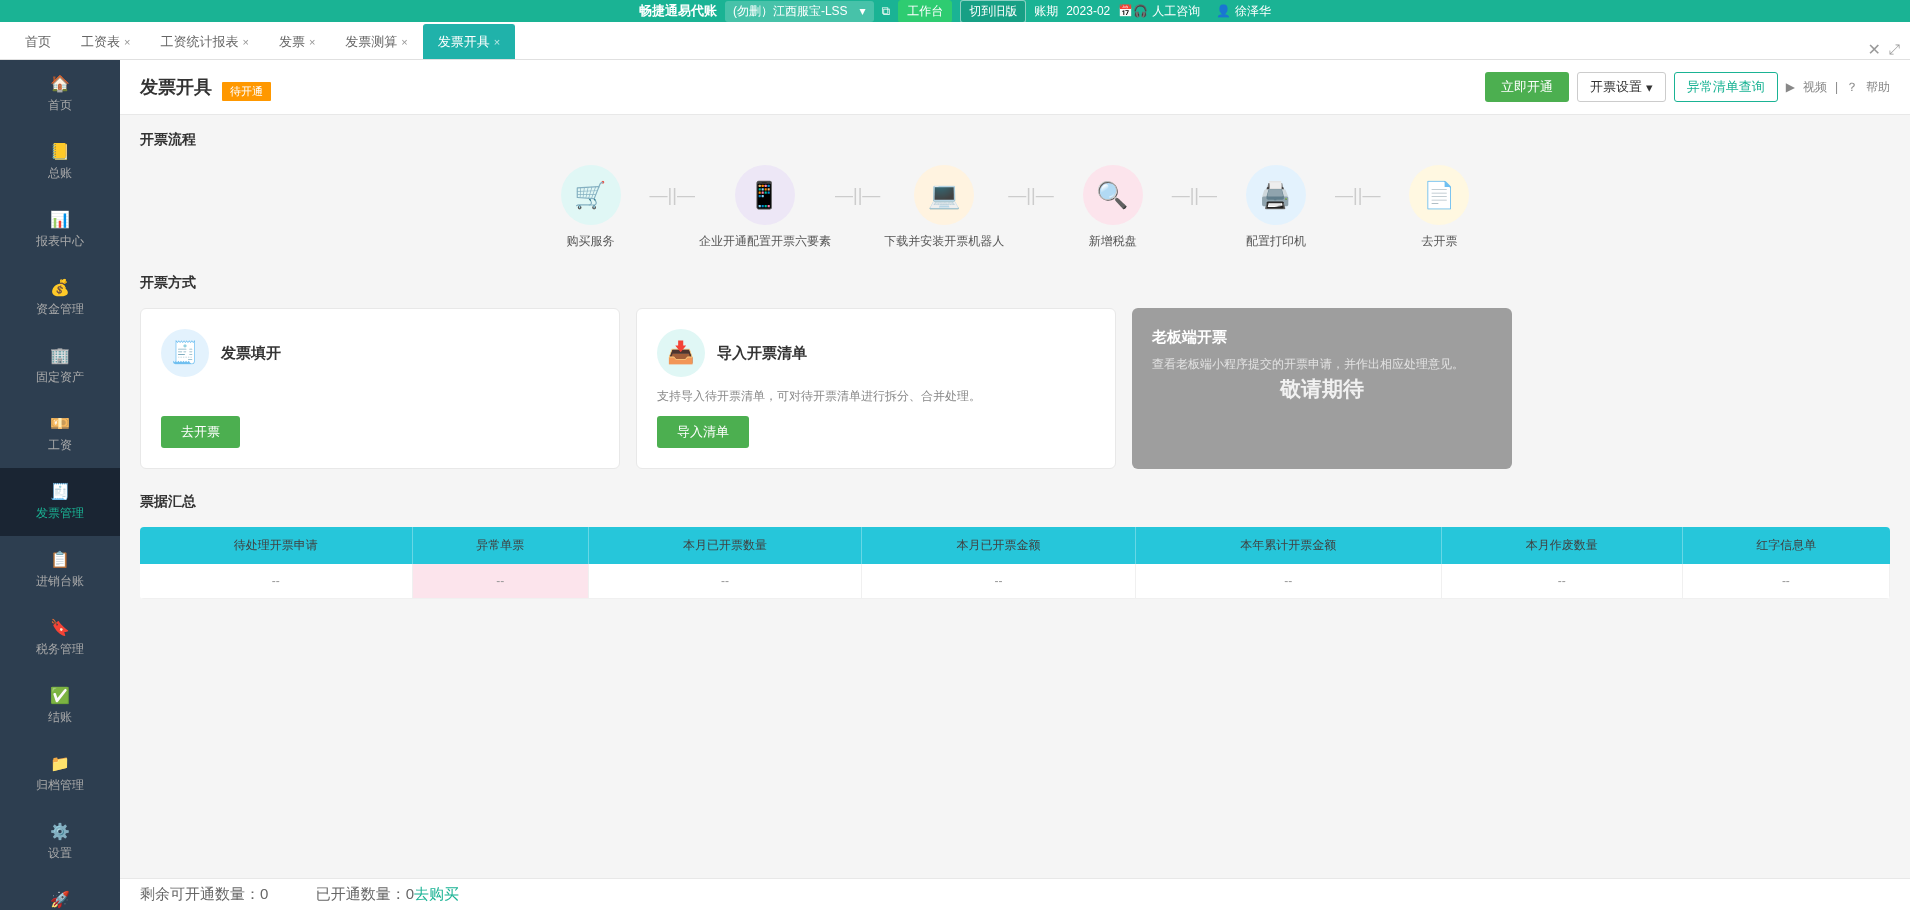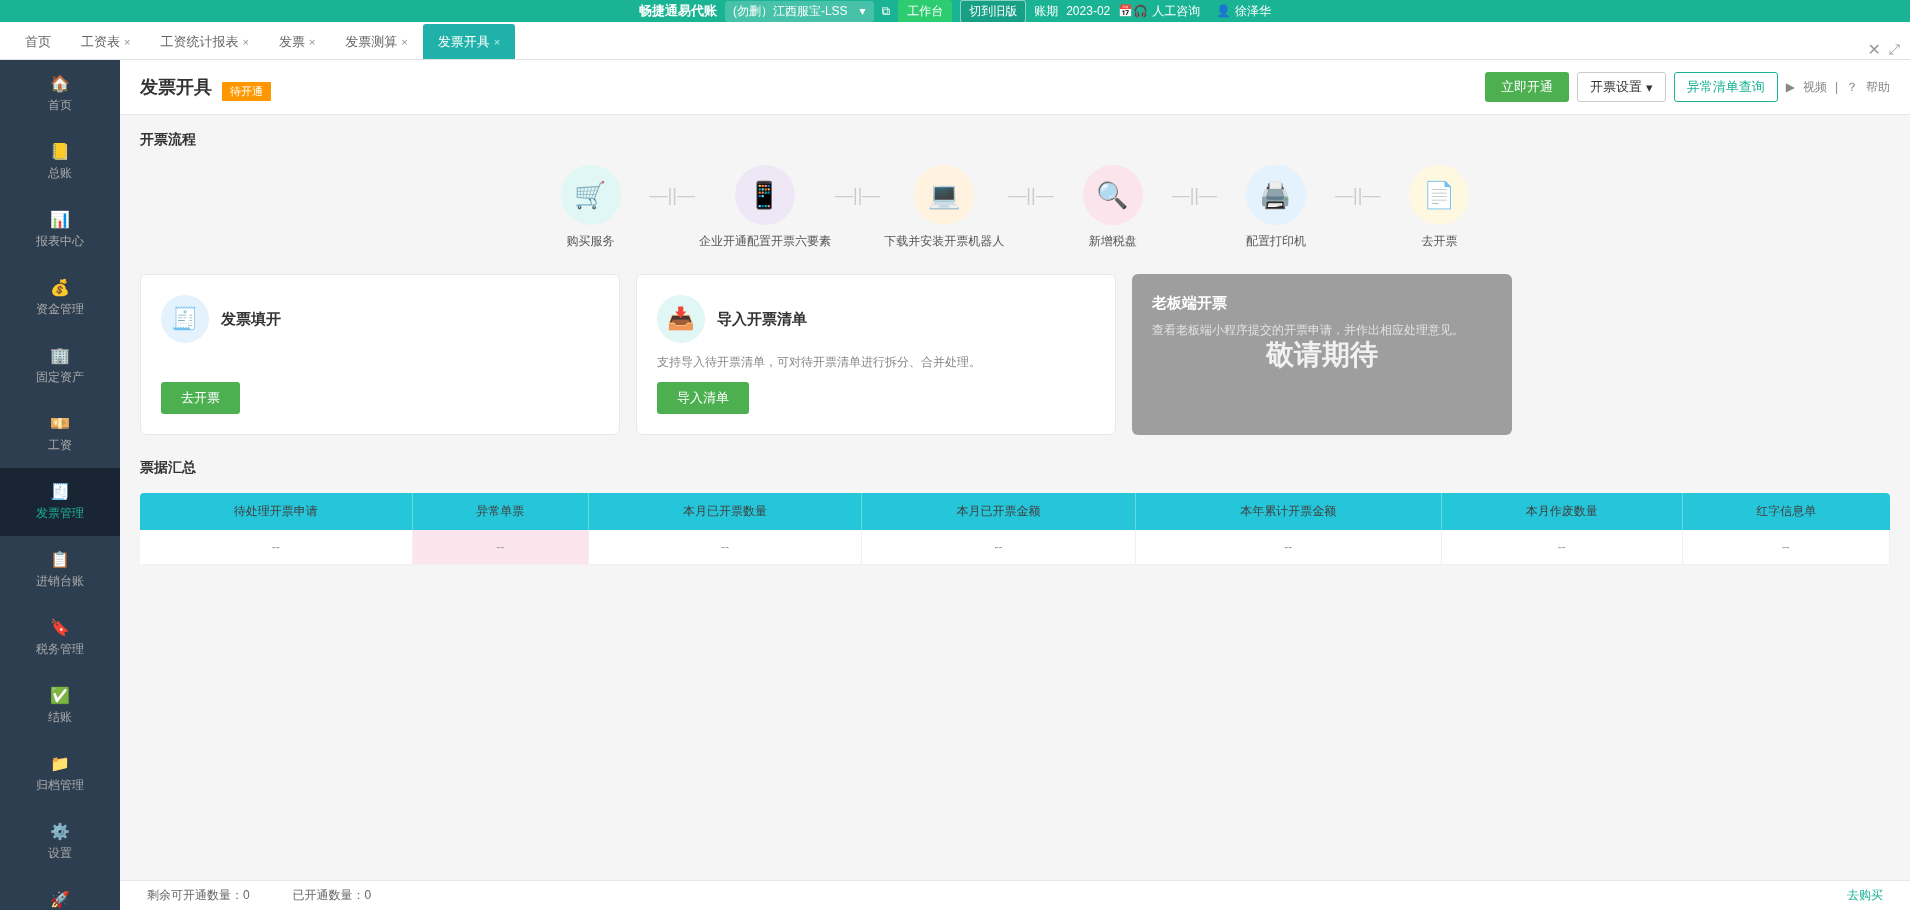--- a/index.html
+++ b/index.html
@@ -65,35 +65,35 @@
 
     
     .methods-row { display: flex; gap: 16px; margin-bottom: 24px; }
     .method-card { flex: 1; background: #fff; border: 1px solid #e8e8e8; border-radius: 6px; padding: 20px; display: flex; flex-direction: column; gap: 10px; max-width: 480px; }
     .method-header { display: flex; align-items: center; gap: 12px; }
     .method-icon-wrap { width: 48px; height: 48px; border-radius: 50%; background: #e3f2fd; display: flex; align-items: center; justify-content: center; font-size: 22px; }
     .method-title { font-size: 15px; font-weight: bold; color: #333; }
     .method-desc { font-size: 12px; color: #888; line-height: 1.6; }
     .method-btn { background: #4caf50; color: #fff; border: none; border-radius: 3px; padding: 7px 20px; cursor: pointer; font-size: 13px; width: fit-content; margin-top: auto; }
     .method-card-gray { flex: 0 0 380px; background: #9e9e9e; border-radius: 6px; padding: 20px; display: flex; flex-direction: column; position: relative; overflow: hidden; }
-    .method-card-gray .overlay-text { position: absolute; inset: 0; display: flex; align-items: center; justify-content: center; font-size: 28px; font-weight: bold; color: rgba(255,255,255,0.85); }
+    .method-card-gray .overlay-text { position: absolute; inset: 0; display: flex; align-items: center; justify-content: center; font-size: 21px; font-weight: bold; color: rgba(255,255,255,0.85); }
     .method-card-gray-title { color: #fff; font-size: 15px; font-weight: bold; margin-bottom: 8px; }
     .method-card-gray-desc { color: rgba(255,255,255,0.7); font-size: 12px; line-height: 1.6; }
 
     
     .summary-table { width: 100%; border-collapse: collapse; background: #fff; border-radius: 4px; overflow: hidden; }
     .summary-table thead tr { background: #26c6da; }
     .summary-table thead th { color: #404040; padding: 10px 8px; font-size: 12px; font-weight: normal; text-align: center; border-right: 1px solid rgba(255,255,255,0.3); }
     .summary-table thead th:last-child { border-right: none; }
     .summary-table tbody tr { background: #fff; }
     .summary-table tbody td { padding: 10px 8px; text-align: center; font-size: 12px; color: #999; border-right: 1px solid #f0f0f0; border-bottom: 1px solid #f0f0f0; }
     .summary-table tbody td.pink-bg { background: #fce4ec; }
 
     
-    .bottom-bar { background: #fff; border-top: 1px solid #e8e8e8; padding: 6px 27px; display: flex; align-items: center; justify-content: space-between; font-size: 12px; color: #666; flex-shrink: 0; }
+    .bottom-bar { background: #fff; border-top: 1px solid #e8e8e8; padding: 6px 20px; display: flex; align-items: center; justify-content: flex-start; font-size: 15px; color: #666; flex-shrink: 0; }
     .bottom-bar-link { color: #1ab394; cursor: pointer; }
   </style>
 </head>
 <body>
 
 <div class="top-bar">
   <div class="top-bar-left">
     <span class="top-bar-logo">畅捷通易代账</span>
     <div class="top-bar-company">
       <span>(勿删）江西服宝-LSS</span>
@@ -277,20 +277,21 @@
 
         <div class="process-step">
           <div class="process-icon-wrap amber">
             <span>📄</span>
           </div>
           <span class="process-label">去开票</span>
         </div>
 
       </div>
 
+      <div class="section-title">开票方式</div>
       <div class="methods-row">
 
         <div class="method-card">
           <div class="method-header">
             <div class="method-icon-wrap">
               <span>🧾</span>
             </div>
             <span class="method-title">发票填开</span>
           </div>
           <button class="method-btn">去开票</button>

